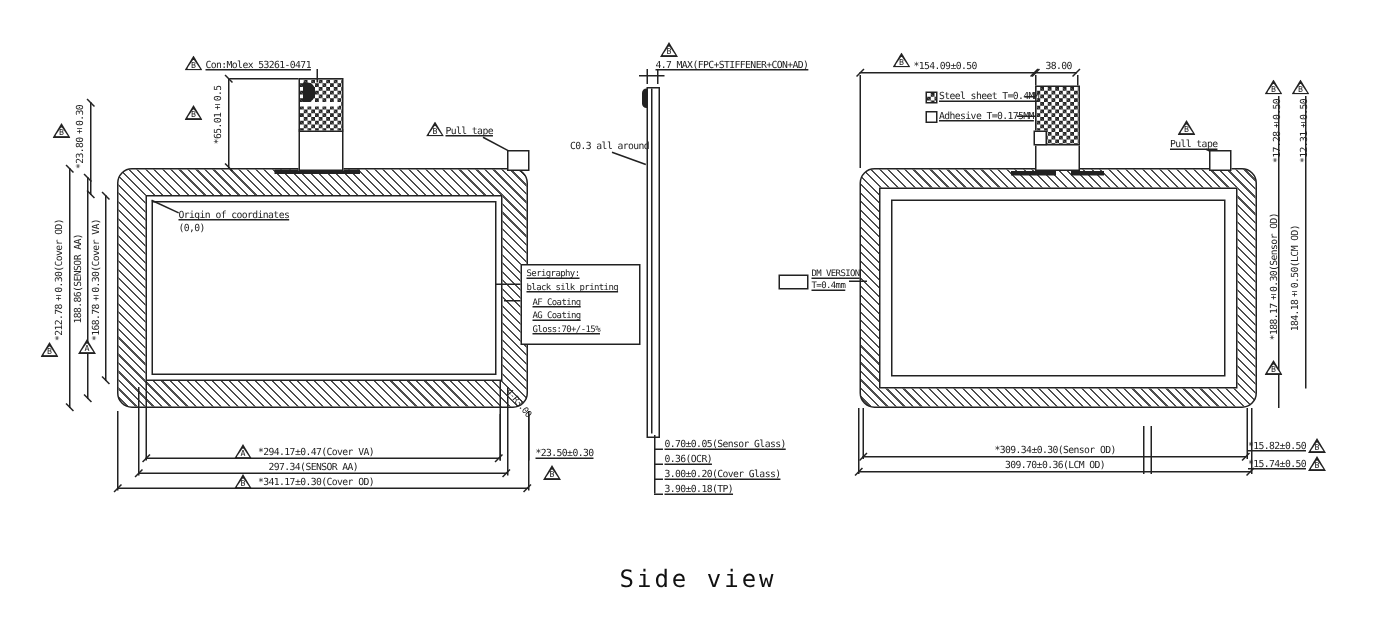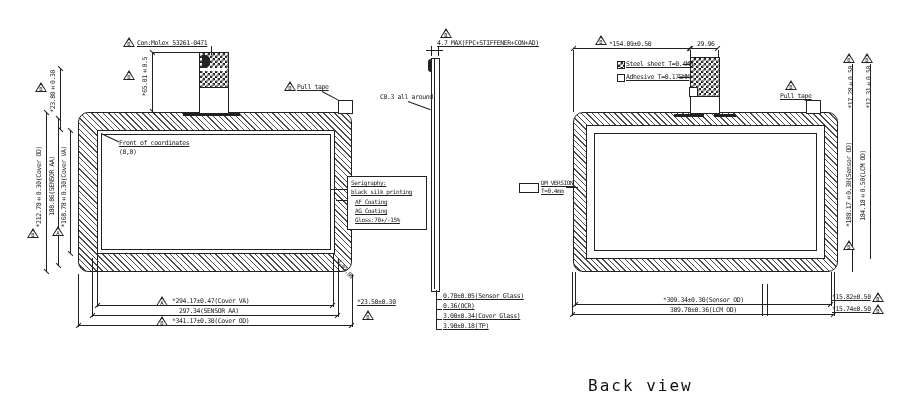--- a/index.html
+++ b/index.html
@@ -78,21 +78,21 @@
 
     <div class="box" style="left:338px;top:100px;width:13px;height:12px"></div>
     <span class="tri" style="left:284px;top:81px">
         <i></i>
         <b>B</b>
       </span>
     <div class="t u" style="left:297px;top:83px">Pull tape</div>
     <div class="lead" style="left:322px;top:91px;width:19px;transform:rotate(28deg)"></div>
 
     <div class="lead" style="left:101px;top:133px;width:20px;transform:rotate(25deg)"></div>
-    <div class="t u" style="left:119px;top:139px">Front of coordinates</div>
+    <div class="t u" style="left:119px;top:139px">Origin of coordinates</div>
     <div class="t" style="left:119px;top:148px">(0,0)</div>
 
     <div class="box" style="left:347px;top:176px;width:78px;height:52px"></div>
     <div class="t s u" style="left:351px;top:179px">Serigraphy:</div>
     <div class="t s u" style="left:351px;top:188px">black silk printing</div>
     <div class="t s u" style="left:355px;top:198px">AF Coating</div>
     <div class="t s u" style="left:355px;top:207px">AG Coating</div>
     <div class="t s u" style="left:355px;top:216px">Gloss:70+/-15%</div>
     <div class="ln h" style="left:330px;top:189px;width:17px"></div>
     <div class="ln h" style="left:336px;top:200px;width:11px"></div>
@@ -157,21 +157,21 @@
     <div class="t u" style="left:437px;top:39px">4.7 MAX(FPC+STIFFENER+CON+AD)</div>
     <div class="t" style="left:380px;top:93px">C0.3 all around</div>
     <div class="lead" style="left:408px;top:101px;width:24px;transform:rotate(20deg)"></div>
     <div class="ln v" style="left:436px;top:290px;height:39px"></div>
     <div class="ln h" style="left:436px;top:299px;width:6px"></div>
     <div class="ln h" style="left:436px;top:309px;width:6px"></div>
     <div class="ln h" style="left:436px;top:319px;width:6px"></div>
     <div class="ln h" style="left:436px;top:329px;width:6px"></div>
     <div class="t u" style="left:443px;top:292px">0.70±0.05(Sensor Glass)</div>
     <div class="t u" style="left:443px;top:302px">0.36(OCR)</div>
-    <div class="t u" style="left:443px;top:312px">3.00±0.34(Cover Glass)</div>
+    <div class="t u" style="left:443px;top:312px">3.00±0.20(Cover Glass)</div>
     <div class="t u" style="left:443px;top:322px">3.90±0.18(TP)</div>
   </div>
 
   <div>
     <div class="bezel" style="left:573px;top:112px;width:263px;height:158px"></div>
     <div class="box" style="left:586px;top:125px;width:237px;height:132px"></div>
     <div class="frame" style="left:594px;top:133px;width:221px;height:116px"></div>
     <div class="blk" style="left:674px;top:114px;width:30px;height:3px"></div>
     <div class="blk" style="left:714px;top:114px;width:22px;height:3px"></div>
     <div class="box" style="left:690px;top:95px;width:28px;height:17px"></div>
@@ -181,21 +181,21 @@
     <div class="ln h tkh" style="left:573px;top:48px;width:117px"></div>
     <div class="ln h tkh" style="left:690px;top:48px;width:28px"></div>
     <div class="ln v" style="left:573px;top:50px;height:62px"></div>
     <div class="ln v" style="left:690px;top:50px;height:7px"></div>
     <div class="ln v" style="left:718px;top:50px;height:7px"></div>
     <span class="tri" style="left:595px;top:35px">
         <i></i>
         <b>B</b>
       </span>
     <div class="t" style="left:609px;top:40px">*154.09±0.50</div>
-    <div class="t" style="left:697px;top:40px">29.96</div>
+    <div class="t" style="left:697px;top:40px">38.00</div>
 
     <div class="chk" style="left:617px;top:61px;width:6px;height:6px"></div>
     <div class="t u" style="left:626px;top:60px">Steel sheet T=0.4MM</div>
     <div class="ln h" style="left:683px;top:64px;width:7px"></div>
     <div class="box hatch" style="left:617px;top:74px;width:6px;height:6px"></div>
     <div class="t u" style="left:626px;top:73px">Adhesive T=0.175MM</div>
     <div class="ln h" style="left:678px;top:77px;width:12px"></div>
 
     <span class="tri" style="left:785px;top:80px">
         <i></i>
@@ -244,14 +244,14 @@
     <div class="ln v" style="left:572px;top:272px;height:44px"></div>
     <div class="ln v" style="left:834px;top:272px;height:44px"></div>
     <div class="ln v" style="left:762px;top:284px;height:32px"></div>
     <div class="ln v" style="left:767px;top:284px;height:32px"></div>
     <div class="ln h tkh" style="left:575px;top:304px;width:256px"></div>
     <div class="t" style="left:663px;top:296px">*309.34±0.30(Sensor OD)</div>
     <div class="ln h tkh" style="left:572px;top:314px;width:262px"></div>
     <div class="t" style="left:670px;top:306px">309.70±0.36(LCM OD)</div>
   </div>
 
-  <div class="title" style="left:588px;top:376px">Back view</div>
+  <div class="title" style="left:413px;top:376px">Side view</div>
 </div>
 
 </body></html>

